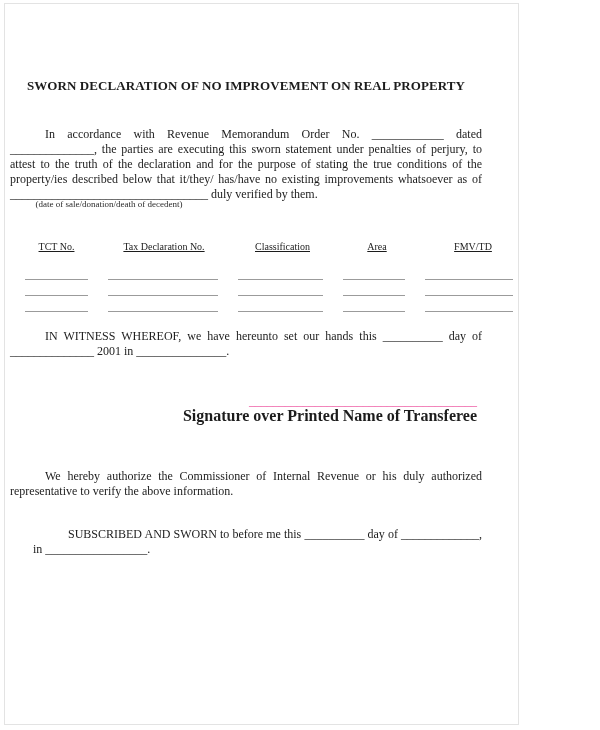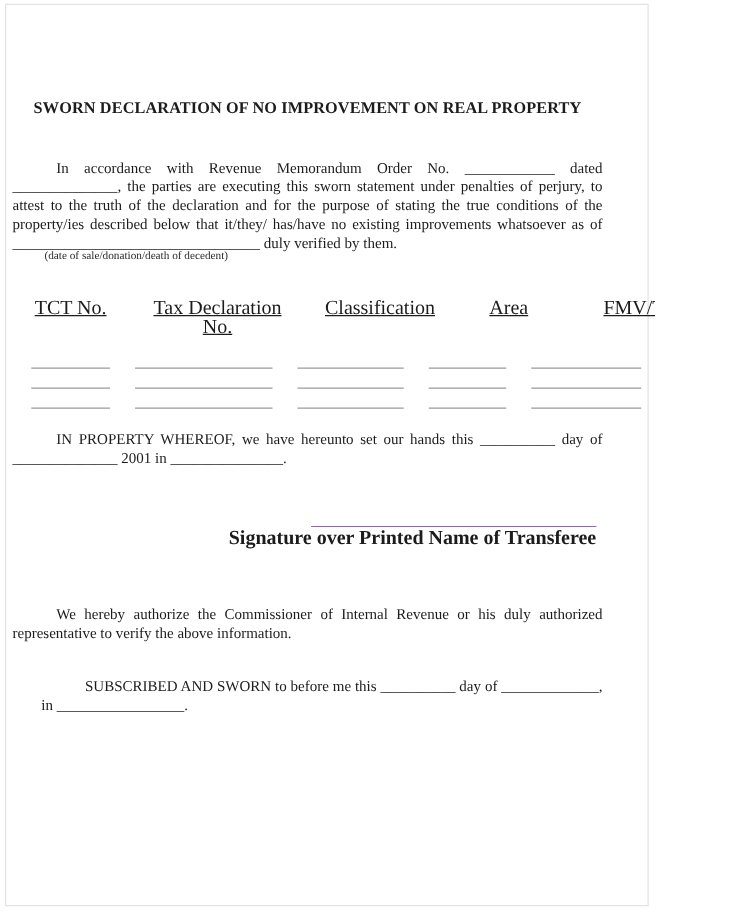--- a/index.html
+++ b/index.html
@@ -59,23 +59,23 @@
     top: 12px;
     transform: translateX(-50%);
     white-space: nowrap;
     font-size: 9px;
     line-height: 10px;
     color: #2b2b2b;
   }
   .tbl-head {
     display: grid;
     grid-template-columns: 63px 110px 85px 62px 88px;
-    column-gap: 31px;
+    column-gap: 21px;
     margin: 37px 0 0 15px;
-    font-size: 16px;
+    font-size: 10px;
     line-height: 15px;
     text-align: center;
   }
   .tbl-head .hdr { text-decoration: underline; }
   .tbl-rows { margin: 10px 0 0 15px; }
   .tbl-row {
     display: grid;
     grid-template-columns: 63px 110px 85px 62px 88px;
     column-gap: 20px;
     height: 16px;
@@ -83,21 +83,21 @@
   .tbl-row .cell { border-bottom: 1.4px solid #9b9b9b; }
   .witness { margin-top: 17px; }
   .sig-block {
     margin-top: 36px;
     text-align: right;
     padding-right: 5px;
   }
   .rule-line {
     font-size: 12px;
     line-height: 13px;
-    color: #6d28d9;
+    color: #ec4899;
     white-space: nowrap;
   }
   .rule-label {
     font-weight: bold;
     font-size: 16px;
     line-height: 16px;
     white-space: nowrap;
   }
   .authorize { margin-top: 45px; }
   .subscribed { margin-top: 28px; margin-left: 23px; }
@@ -146,21 +146,21 @@
       <div class="tbl-row">
         <div class="cell"></div>
         <div class="cell"></div>
         <div class="cell"></div>
         <div class="cell"></div>
         <div class="cell"></div>
       </div>
     </div>
 
     <p class="justified witness">
-      <span>IN PROPERTY WHEREOF, we have hereunto set our hands this </span><span class="blank">__________</span><span> day of </span><span class="blank">______________</span><span> 2001 in </span><span class="blank">_______________</span><span>.</span>
+      <span>IN WITNESS WHEREOF, we have hereunto set our hands this </span><span class="blank">__________</span><span> day of </span><span class="blank">______________</span><span> 2001 in </span><span class="blank">_______________</span><span>.</span>
     </p>
 
     <div class="sig-block">
       <div class="rule-line">______________________________________</div>
       <div class="rule-label">Signature over Printed Name of Transferee</div>
     </div>
 
     <p class="justified authorize">We hereby authorize the Commissioner of Internal Revenue or his duly authorized representative to verify the above information.</p>
 
     <p class="justified subscribed">

